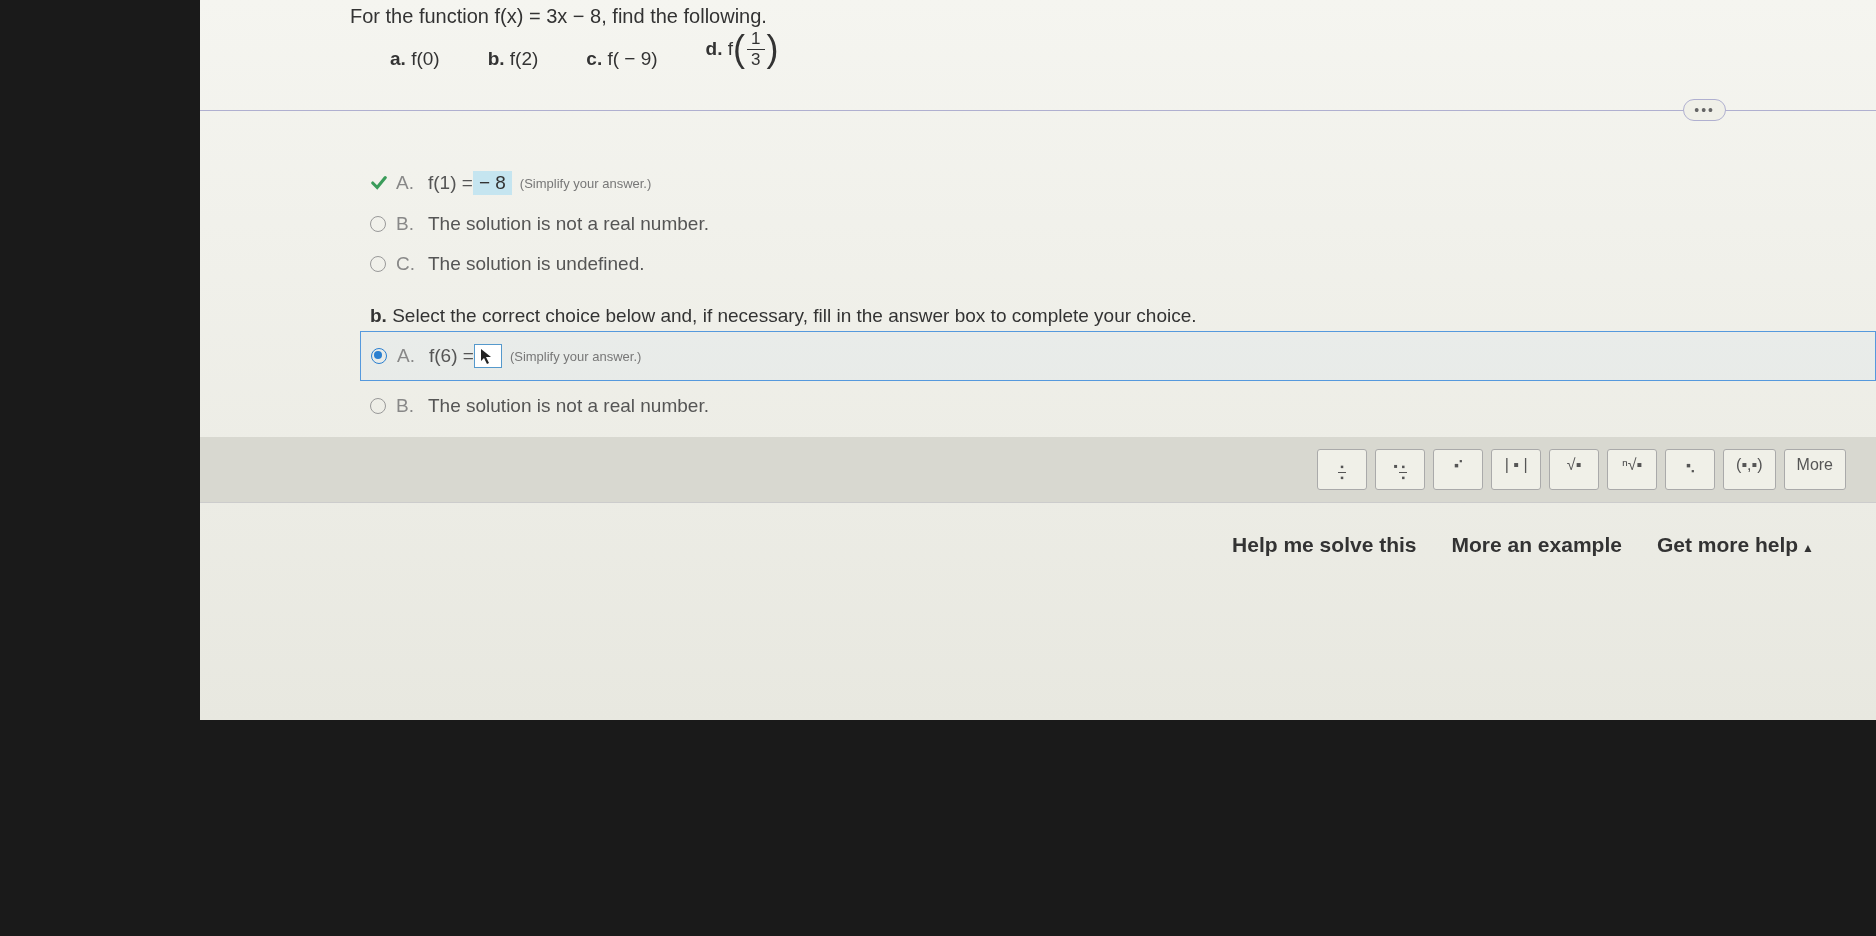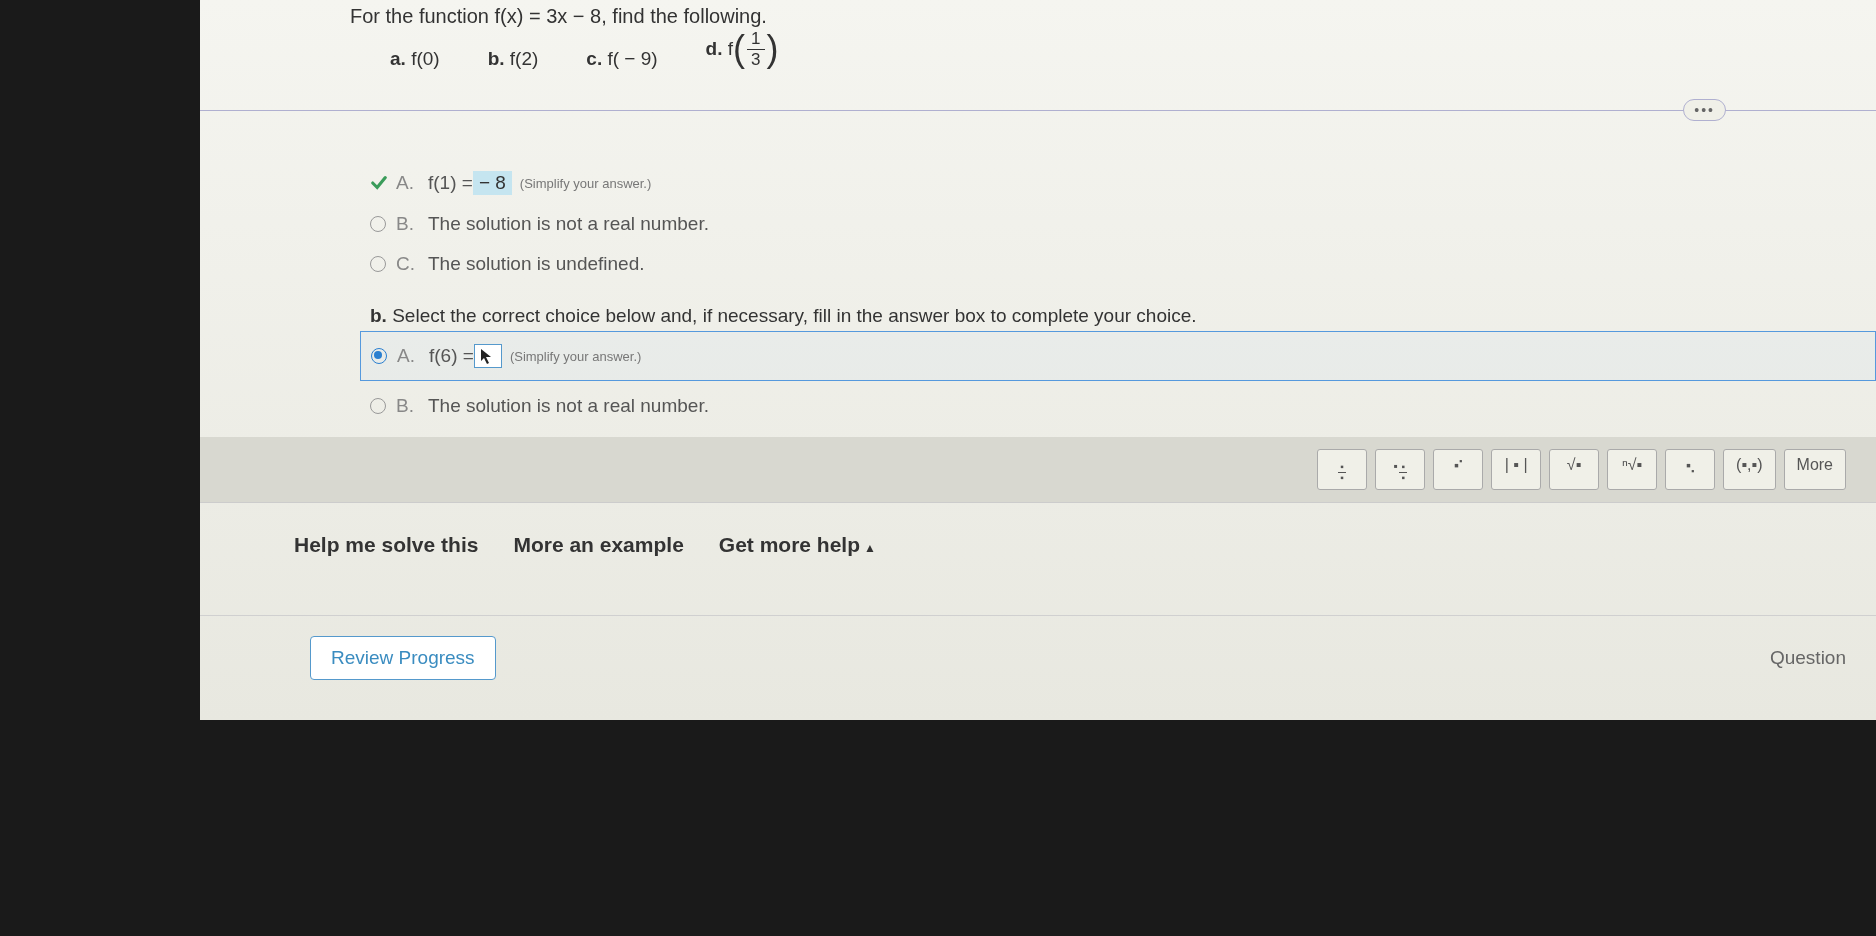--- a/index.html
+++ b/index.html
@@ -190,29 +190,30 @@
       flex-direction: column;
       align-items: center;
       font-size: 10px;
       line-height: 10px;
     }
     .tool-btn .tfrac-top {
       border-bottom: 1px solid #555;
       padding: 0 2px;
     }
     .help-row {
-      padding: 30px 94px;
+      padding: 30px 62px;
       display: flex;
       gap: 35px;
       align-items: center;
       font-size: 21px;
       font-weight: bold;
       color: #333;
       border-top: 1px solid #ccc;
       margin-top: 0;
+      justify-content: flex-end;
     }
     .help-link {
       cursor: pointer;
     }
     .caret-up {
       font-size: 12px;
       margin-left: 4px;
     }
     .bottom-bar {
       position: absolute;
@@ -355,17 +356,13 @@
   </div>
 
   <div class="help-row">
     <span class="help-link">Help me solve this</span>
     <span class="help-link">More an example</span>
     <span class="help-link">
       <span>Get more help</span><span class="caret-up">▲</span>
     </span>
   </div>
 
-  <div class="bottom-bar">
-    <button class="review-btn">Review Progress</button>
-    <span class="question-label">Question</span>
-  </div>
 </div>
 
 </body></html>

